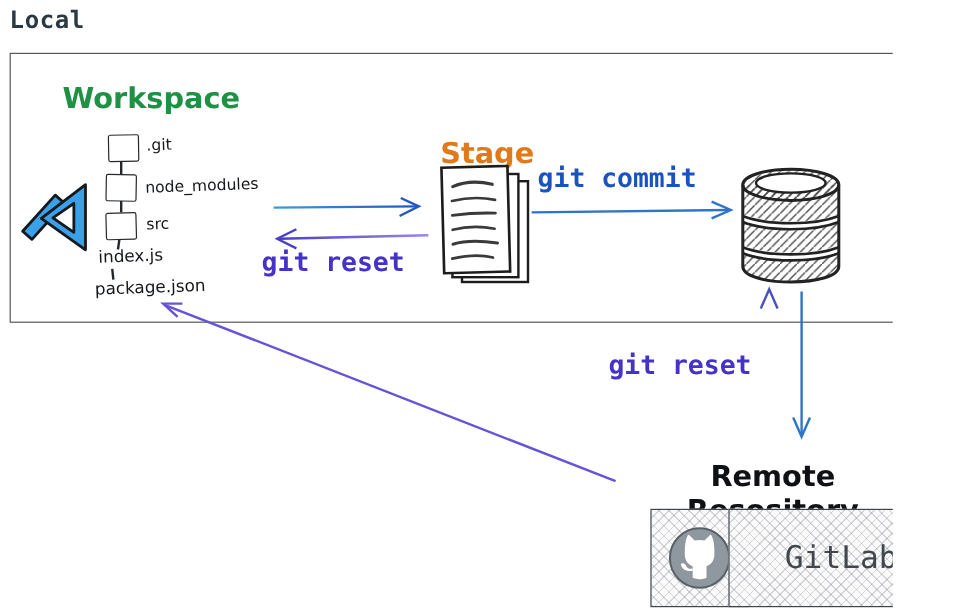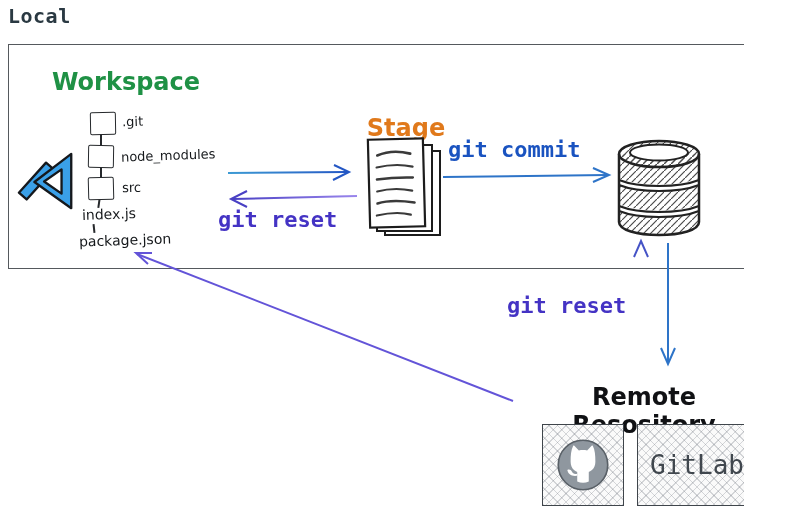--- a/index.html
+++ b/index.html
@@ -29,21 +29,21 @@
   .tree-conn{width:2px;background:#26292c;z-index:2;}
   .tree-lbl{font-size:13px;color:#15181b;white-space:nowrap;transform:rotate(-2deg);}
   .tree-lbl.file{font-size:14px;}
   
   .provider-box{border:1.6px solid #3f454b;background-color:#fafafa;
     background-image:
       repeating-linear-gradient(45deg, rgba(110,116,126,.28) 0 1px, transparent 1px 6px),
       repeating-linear-gradient(-45deg, rgba(110,116,126,.28) 0 1px, transparent 1px 6px);
     display:flex;align-items:center;justify-content:center;}
   .github-box{left:542px;top:424px;width:80px;height:80px;}
-  .gitlab-box{left:637px;top:424px;width:118px;height:80px;}
+  .gitlab-box{left:607px;top:424px;width:118px;height:80px;padding-left:34px;}
   .gitlab-text{font-family:"DejaVu Sans Mono",monospace;font-size:26px;font-weight:500;color:#40474e;}
   .overlay{left:0;top:0;width:800px;height:508px;z-index:2;pointer-events:none;}
   .icon-layer{z-index:3;}
 </style>
 </head>
 <body>
 
 <div class="canvas">
 
   <div class="abs title mono">Local</div>

